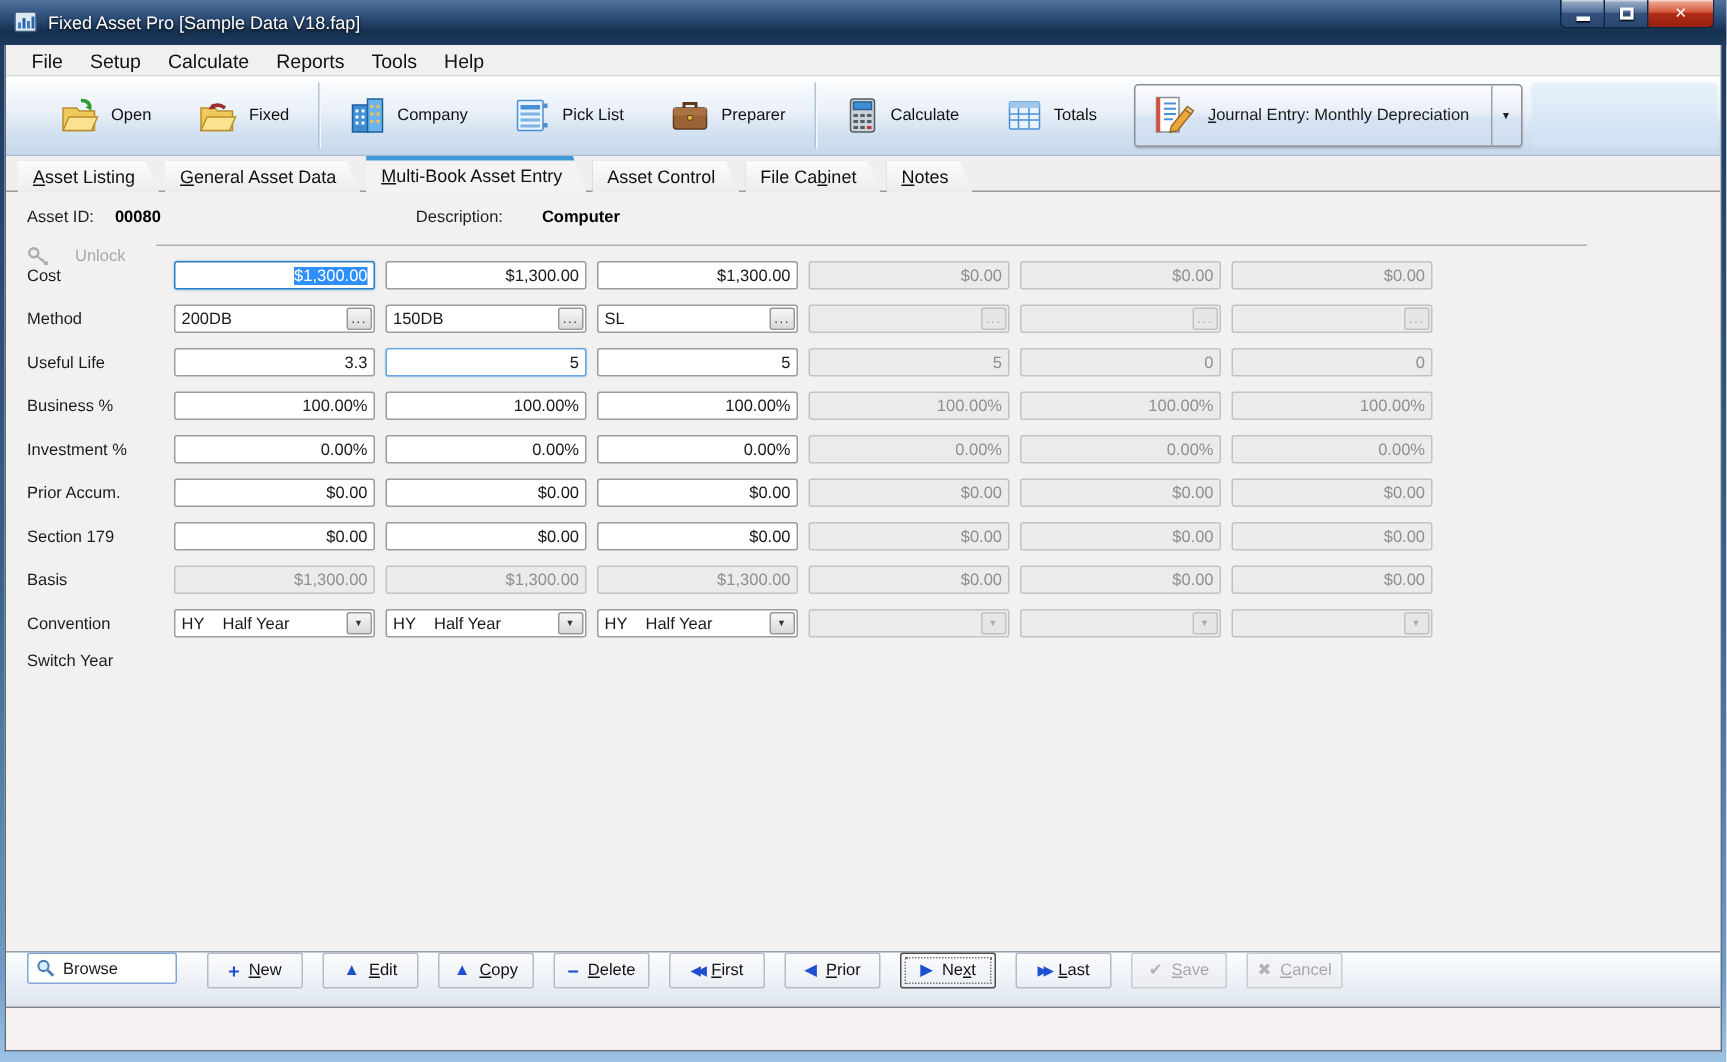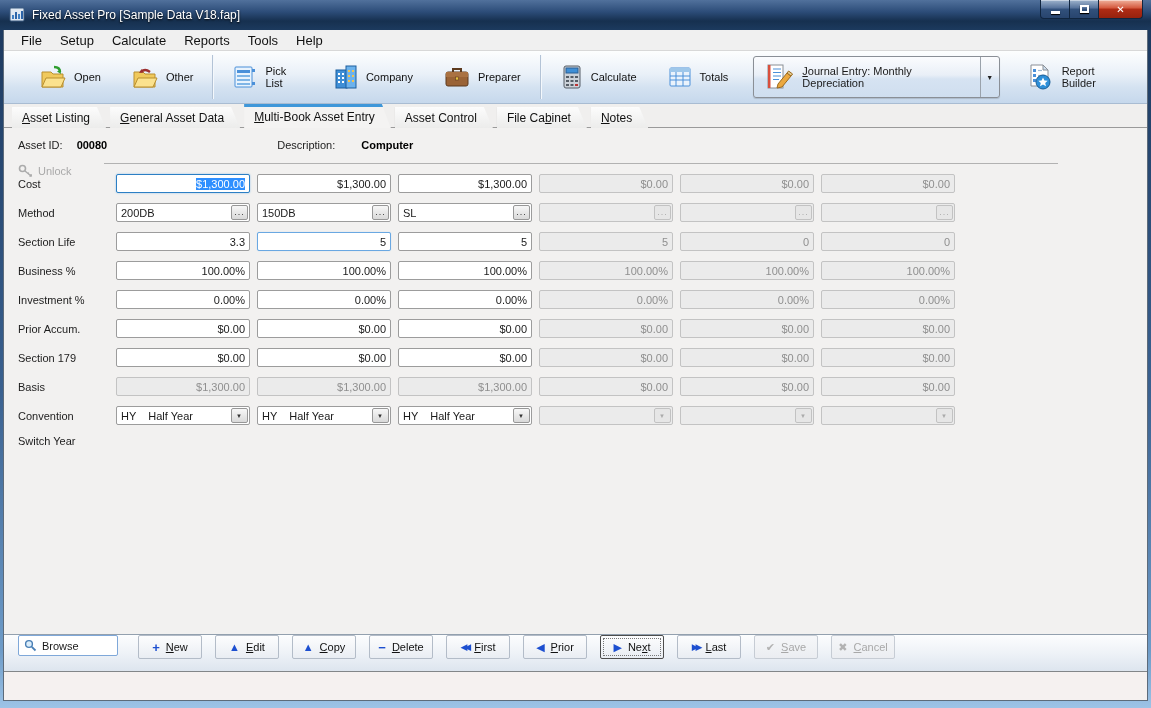--- a/index.html
+++ b/index.html
@@ -59,21 +59,21 @@
     clip-path:polygon(0 0,calc(100% - 9px) 0,100% 100%,0 100%);
     filter:drop-shadow(0 0 1px #8f8f8f); z-index:1; }
   .tab.active { height:24px; padding-top:6px; background:#f4f3f2; z-index:3; filter:drop-shadow(0 0 1px #7f7f7f); }
   .tab.active::before { content:""; position:absolute; top:0; left:0; right:6px; height:3px; background:#3f97d9; }
 
   
   .panel { flex:1; background:#f2f1f0; padding:9px 0 12px 14px; position:relative; overflow:hidden; }
   .asset-row { display:flex; align-items:center; height:16px; margin-bottom:10px; }
   .asset-row .lab { color:#222; }
   .asset-row .val { font-weight:bold; color:#000; }
-  .unlock { position:absolute; left:14px; top:36px; display:flex; align-items:flex-end; gap:5px; color:#a9a9a9; }
+  .unlock { position:absolute; left:14px; top:36px; display:flex; align-items:flex-end; gap:17px; color:#a9a9a9; }
 
   .book-grid { position:relative; }
   .grid-row { display:grid; grid-template-columns:91px repeat(6,134px); column-gap:7px; align-items:center; margin-bottom:10px; }
   .hdr-row { margin-bottom:0; }
   .hdr-cell { text-align:center; color:#222; padding-bottom:3px; }
   .hdr-line { height:1px; background:#b2b2b2; margin:0 0 10px 86px; width:954px; }
   .row-label { color:#1c1c1c; }
 
   .field { height:19px; border:1px solid #9c9c9c; border-radius:2px; background:#fff;
     display:flex; align-items:center; justify-content:flex-end; padding:0 4px; overflow:hidden; }
@@ -167,37 +167,23 @@
       </div>
       <div class="tbtn">
         <span>
           <svg width="28" height="26" viewBox="0 0 28 26">
               <path d="M3 8h9l2 2h10v13H3z" fill="#f0c95c" stroke="#b98f2e"></path>
               <path d="M3 23l4-9h19l-4 9z" fill="#fbe28e" stroke="#b98f2e"></path>
               <path d="M19 8c-4-3-7-2-9 0" fill="none" stroke="#9b2f2f" stroke-width="2.4"></path>
               <path d="M8 9l4.5-.5L10.5 5z" fill="#9b2f2f"></path>
             </svg>
         </span>
-        <span class="tlabel">Other</span>
+        <span class="tlabel">Fixed</span>
       </div>
       <div class="tsep"></div>
-      <div class="tbtn">
-        <span>
-          <svg width="26" height="26" viewBox="0 0 26 26">
-              <rect x="3" y="3" width="17" height="20" rx="1" fill="#e8f3fd" stroke="#4a90d9"></rect>
-              <rect x="5" y="6" width="13" height="3" fill="#4a90d9"></rect>
-              <rect x="5" y="11" width="13" height="2" fill="#7fb5e6"></rect>
-              <rect x="5" y="15" width="13" height="2" fill="#7fb5e6"></rect>
-              <rect x="5" y="19" width="13" height="2" fill="#7fb5e6"></rect>
-              <rect x="20" y="5" width="3" height="3" fill="#4a90d9"></rect>
-              <rect x="20" y="18" width="3" height="3" fill="#4a90d9"></rect>
-            </svg>
-        </span>
-        <span class="tlabel">Pick List</span>
-      </div>
       <div class="tbtn">
         <span>
           <svg width="26" height="27" viewBox="0 0 26 27">
               <rect x="3" y="6" width="11" height="18" fill="#3f8fd6" stroke="#1d5f9e"></rect>
               <rect x="13" y="2" width="10" height="22" fill="#6cb2ec" stroke="#1d5f9e"></rect>
               <g fill="#fff">
                 <rect x="5" y="9" width="2" height="2"></rect>
                 <rect x="9" y="9" width="2" height="2"></rect>
                 <rect x="5" y="13" width="2" height="2"></rect>
                 <rect x="9" y="13" width="2" height="2"></rect>
@@ -211,20 +197,34 @@
                 <rect x="19" y="11" width="2" height="2"></rect>
                 <rect x="15" y="16" width="2" height="2"></rect>
                 <rect x="19" y="16" width="2" height="2"></rect>
               </g>
             </svg>
         </span>
         <span class="tlabel">Company</span>
       </div>
       <div class="tbtn">
         <span>
+          <svg width="26" height="26" viewBox="0 0 26 26">
+              <rect x="3" y="3" width="17" height="20" rx="1" fill="#e8f3fd" stroke="#4a90d9"></rect>
+              <rect x="5" y="6" width="13" height="3" fill="#4a90d9"></rect>
+              <rect x="5" y="11" width="13" height="2" fill="#7fb5e6"></rect>
+              <rect x="5" y="15" width="13" height="2" fill="#7fb5e6"></rect>
+              <rect x="5" y="19" width="13" height="2" fill="#7fb5e6"></rect>
+              <rect x="20" y="5" width="3" height="3" fill="#4a90d9"></rect>
+              <rect x="20" y="18" width="3" height="3" fill="#4a90d9"></rect>
+            </svg>
+        </span>
+        <span class="tlabel">Pick List</span>
+      </div>
+      <div class="tbtn">
+        <span>
           <svg width="28" height="26" viewBox="0 0 28 26">
               <path d="M10 8V5h8v3" fill="none" stroke="#5d3a1e" stroke-width="2"></path>
               <rect x="3" y="8" width="22" height="14" rx="2" fill="#9a6336" stroke="#5d3a1e"></rect>
               <rect x="3" y="8" width="22" height="5" fill="#aa7242"></rect>
               <rect x="12.5" y="13" width="3" height="3" fill="#e8c23d" stroke="#5d3a1e" stroke-width=".6"></rect>
             </svg>
         </span>
         <span class="tlabel">Preparer</span>
       </div>
       <div class="tsep"></div>
@@ -278,40 +278,20 @@
                 <path d="M14 22l9-11 4 3-9 11-5 1z" fill="#eba83f" stroke="#9c6a1e"></path>
                 <path d="M23 11l4 3 1.6-2-4-3z" fill="#e2c98f" stroke="#9c6a1e"></path>
               </svg>
           </span>
           <span class="tlabel" id="journal-label"><u>J</u>ournal Entry: Monthly Depreciation</span>
         </div>
         <div class="journal-arrow">
             <span>▼</span>
           </div>
       </div>
-      <div class="rb-btn">
-        <span>
-          <svg width="28" height="28" viewBox="0 0 28 28">
-              <path d="M5 2h12l5 5v16H5z" fill="#fff" stroke="#8a8f96"></path>
-              <path d="M17 2l5 5h-5z" fill="#cfe0f0" stroke="#8a8f96"></path>
-              <g fill="#4a90d9">
-                <rect x="7" y="6" width="3" height="3"></rect>
-                <rect x="7" y="11" width="3" height="3"></rect>
-                <rect x="7" y="16" width="3" height="3"></rect>
-              </g>
-              <g stroke="#9fb8cf" stroke-width="1.2">
-                <line x1="12" y1="7.5" x2="16" y2="7.5"></line>
-                <line x1="12" y1="12.5" x2="19" y2="12.5"></line>
-              </g>
-              <circle cx="17" cy="19" r="7" fill="#2e8fd8" stroke="#1b5f98"></circle>
-              <path d="M17 14.5l1.4 3 3.3.3-2.5 2.2.8 3.2-3-1.8-3 1.8.8-3.2-2.5-2.2 3.3-.3z" fill="#fff"></path>
-            </svg>
-        </span>
-        <span class="tlabel">Report Builder</span>
-      </div>
       <div class="tb-fill"></div>
     </div>
 
     <div class="tabstrip" id="tabstrip">
         <div class="tab"><u>A</u>sset Listing</div>
         <div class="tab"><u>G</u>eneral Asset Data</div>
         <div class="tab active"><u>M</u>ulti-Book Asset Entry</div>
         <div class="tab">Asset Control</div>
         <div class="tab">File Ca<u>b</u>inet</div>
         <div class="tab"><u>N</u>otes</div>
@@ -379,21 +359,21 @@
             <div class="field left dis has-btn left">
               <span class="val"></span>
               <span class="mini-btn">...</span>
             </div>
             <div class="field left dis has-btn left">
               <span class="val"></span>
               <span class="mini-btn">...</span>
             </div>
           </div>
           <div class="grid-row">
-            <div class="row-label">Section Life</div>
+            <div class="row-label">Useful Life</div>
             <div class="field">
               <span class="val">3.3</span>
             </div>
             <div class="field focusb">
               <span class="val">5</span>
             </div>
             <div class="field">
               <span class="val">5</span>
             </div>
             <div class="field dis">

